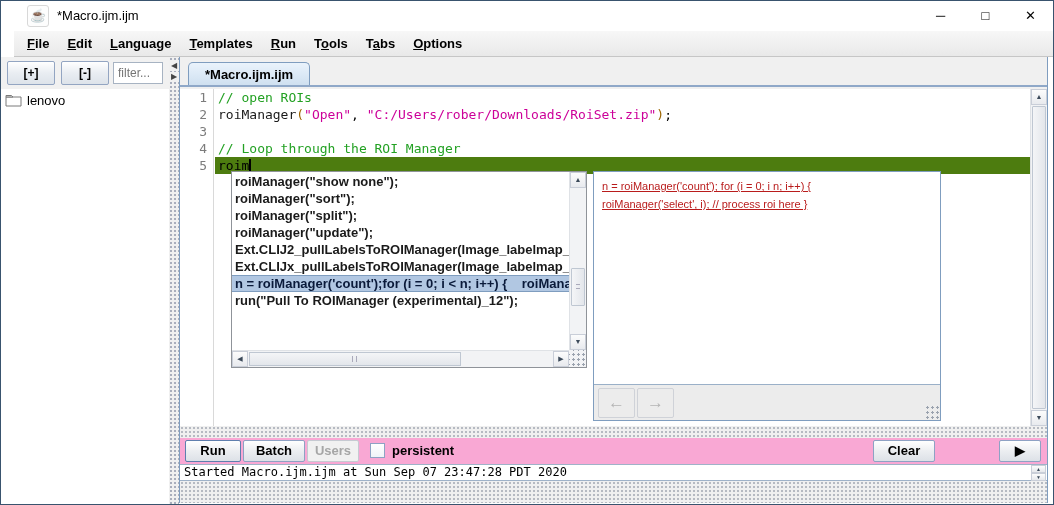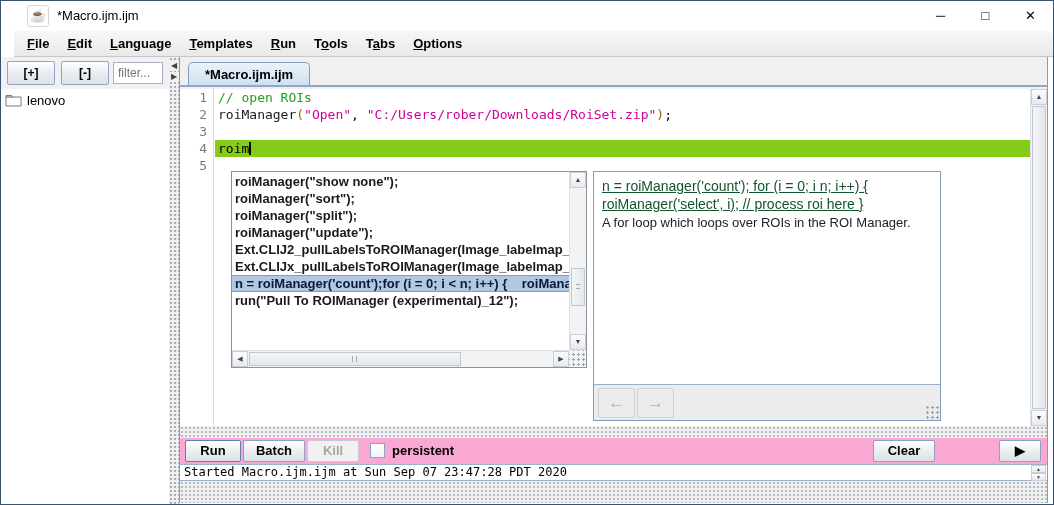--- a/index.html
+++ b/index.html
@@ -44,21 +44,21 @@
          background:linear-gradient(#eaf3fc,#cfe0f0); border:1px solid #7f9dbf; border-bottom:none;
          border-radius:5px 5px 0 0; }
   
   .editor { position:absolute; left:0; top:32px; right:0; height:337px; background:#fff; overflow:hidden; }
   .gutter { position:absolute; left:0; top:0; width:34px; bottom:0; background:#fff; border-right:1px solid #d9d9d9; }
   .gutter-num { height:17px; line-height:17px; text-align:right; padding-right:6px;
                 color:#7c7c7c; font-family:"DejaVu Sans Mono",monospace; font-size:13px; }
   .code-pane { position:absolute; left:35px; top:0; right:17px; bottom:0; }
   .code-line { height:17px; line-height:17px; white-space:pre; padding-left:3px;
                font-family:"DejaVu Sans Mono",monospace; font-size:13px; }
-  .code-line.hl { background:#84cc16; }
+  .code-line.hl { background:#4d7c0f; }
   .tok-comment { color:#23a123; }
   .tok-func { color:#1a1a1a; }
   .tok-sep { color:#9c6500; }
   .tok-string { color:#cc0099; }
   .tok-plain { color:#000; }
   .caret { display:inline-block; width:2px; height:13px; background:#000; vertical-align:-2px; }
   
   .vscroll { position:absolute; right:0; top:0; width:17px; bottom:0; background:#f2f3f5; border-left:1px solid #dfe2e6; }
   .sb-btn { position:absolute; left:0; width:100%; height:16px; background:linear-gradient(#fcfcfc,#e8eaee);
             border:1px solid #c9ced8; text-align:center; font-size:7px; line-height:14px; color:#3c4a5a; }
@@ -100,21 +100,21 @@
                border:1px solid #bfc7d2; }
   .hgrip { position:absolute; top:3px; bottom:3px; left:50%; width:5px; margin-left:-3px;
            border-left:1px solid #aab; border-right:1px solid #aab; }
   .corner-grip { position:absolute; right:0; bottom:0; width:17px; height:17px; background:#f2f3f5;
                  background-image:radial-gradient(circle,#9aa2ae 1px,transparent 1.2px); background-size:5px 5px;
                  background-position:2px 2px; }
   
   .desc-popup { position:absolute; left:592px; top:170px; width:348px; height:250px;
                 background:#fff; border:1px solid #7f9dbf; z-index:30; }
   .desc-content { position:absolute; left:0; right:0; top:0; bottom:36px; padding:5px 8px; overflow:hidden; }
-  .desc-link { color:#14532d; text-decoration:underline; font-size:14px; line-height:18px; white-space:pre; }
+  .desc-link { color:#b91c1c; text-decoration:underline; font-size:11px; line-height:18px; white-space:pre; }
   .desc-text { color:#222; font-size:13px; line-height:18px; margin-top:1px; }
   .desc-footer { position:absolute; left:0; right:0; bottom:0; height:36px; background:#ececec;
                  border-top:1px solid #9ab0c8; }
   .nav-btn { position:absolute; top:3px; width:37px; height:30px; background:#ececec;
              border:1px solid #cfd2d8; border-radius:2px; text-align:center; line-height:28px;
              font-size:17px; font-weight:bold; color:#b4b4b4; }
   .desc-grip { position:absolute; right:1px; bottom:1px; width:14px; height:14px;
                background-image:radial-gradient(circle,#9aa2ae 1px,transparent 1.2px);
                background-size:5px 5px; }
   .folder-icon svg { display:block; }
@@ -169,35 +169,36 @@
           <div class="gutter-num">1</div>
           <div class="gutter-num">2</div>
           <div class="gutter-num">3</div>
           <div class="gutter-num">4</div>
           <div class="gutter-num">5</div>
         </div>
       <div class="code-pane">
           <div class="code-line"><span class="tok-comment">// open ROIs</span></div>
           <div class="code-line"><span class="tok-func">roiManager</span><span class="tok-sep">(</span><span class="tok-string">"Open"</span><span class="tok-plain">, </span><span class="tok-string">"C:/Users/rober/Downloads/RoiSet.zip"</span><span class="tok-sep">)</span><span class="tok-plain">;</span></div>
           <div class="code-line"></div>
+          <div class="code-line"><span class="tok-comment">// Loop through the ROI Manager</span></div>
           <div class="code-line hl"><span class="tok-plain">roim</span><span class="caret"></span></div>
         </div>
       <div class="vscroll">
         <div class="sb-btn" style="top:0;">▲</div>
         <div class="sb-thumb" style="top:17px; bottom:17px;"></div>
         <div class="sb-btn" style="bottom:0;">▼</div>
       </div>
     </div>
 
     <div class="band-top stipple"></div>
 
     <div class="run-toolbar">
       <div class="btn" style="left:5px; width:56px; border-color:#5f7fae;">Run</div>
       <div class="btn" style="left:63px; width:62px;">Batch</div>
-      <div class="btn disabled" style="left:127px; width:52px;">Kill</div>
+      <div class="btn disabled" style="left:127px; width:52px;">Users</div>
       <div class="checkbox"></div>
       <div class="checkbox-label">persistent</div>
       <div class="btn" style="right:112px; width:62px;">Clear</div>
       <div class="btn" style="right:6px; width:42px;">▶</div>
     </div>
 
     <div class="status-line">Started Macro.ijm.ijm at Sun Sep 07 23:47:28 PDT 2020</div>
     <div class="mini-scroll">
       <div class="mini-btn">▲</div>
       <div class="mini-btn">▼</div>
@@ -233,21 +234,20 @@
     </div>
     <div class="corner-grip"></div>
   </div>
 
   <div class="desc-popup">
     <div class="desc-content">
       <div>
           <div class="desc-link">n = roiManager('count'); for (i = 0; i n; i++) {</div>
           <div class="desc-link">roiManager('select', i); // process roi here }</div>
         </div>
-      <div class="desc-text">A for loop which loops over ROIs in the ROI Manager.</div>
     </div>
     <div class="desc-footer">
       <div class="nav-btn" style="left:4px;">←</div>
       <div class="nav-btn" style="left:43px;">→</div>
       <div class="desc-grip"></div>
     </div>
   </div>
 
 </div>
 

